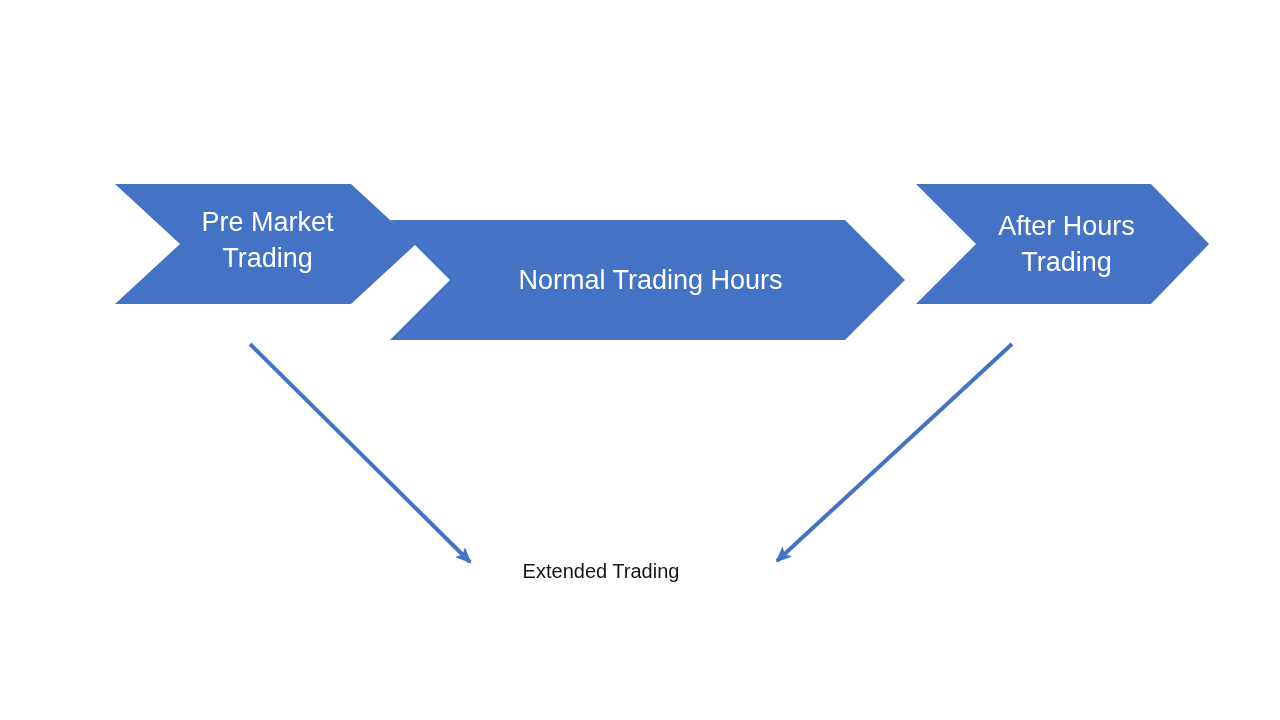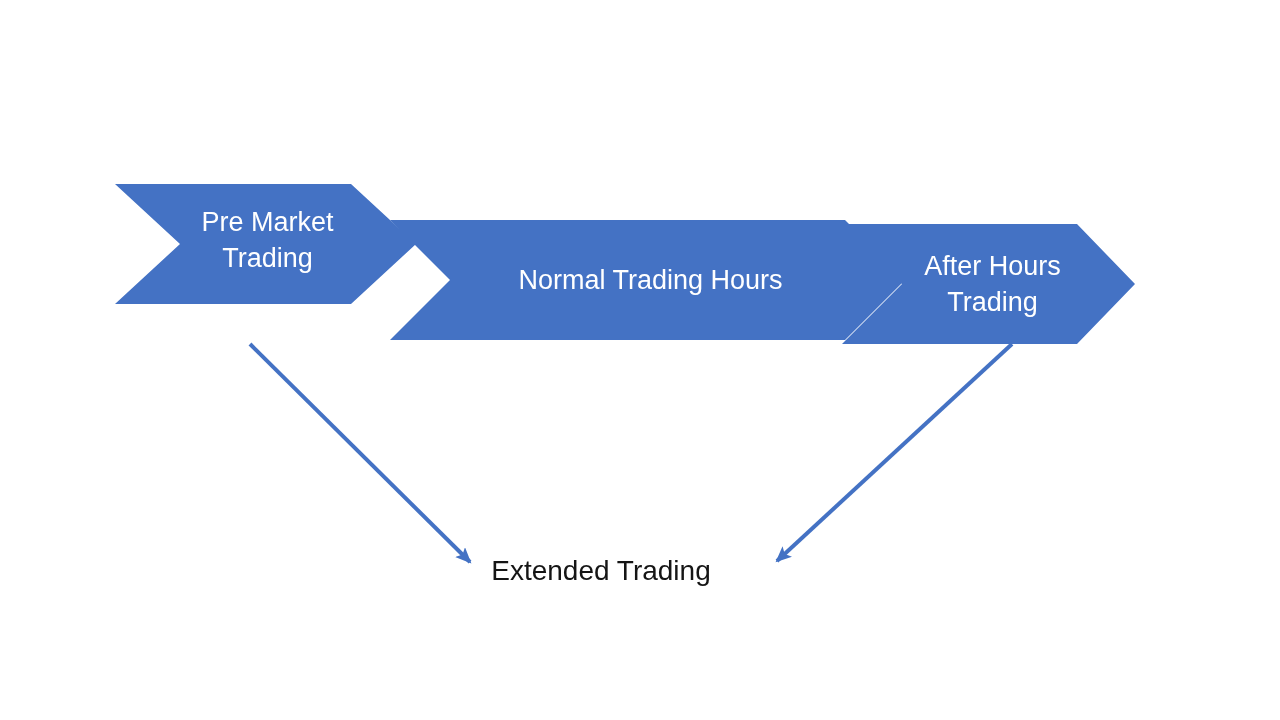--- a/index.html
+++ b/index.html
@@ -44,46 +44,45 @@
     padding:0 68px 8px 72px;
   }
   .chevron-2{
     left:390px;
     width:515px;
     clip-path:polygon(0 0, 455px 0, 515px 60px, 455px 120px, 0 120px, 60px 60px);
     padding:0 60px 0 66px;
     margin-top:36px;
   }
   .chevron-3{
-    left:842px;
+    left:916px;
     width:293px;
     clip-path:polygon(0 0, 235px 0, 293px 60px, 235px 120px, 0 120px, 60px 60px);
     padding:0 58px 0 66px;
-    margin-top:40px;
   }
   .arrows{
     position:absolute;
     left:0;top:0;
     width:1280px;height:720px;
     pointer-events:none;
   }
   .arrow-line{
     stroke:var(--accent);
     stroke-width:4;
     fill:none;
   }
   .arrow-head{
     fill:var(--accent);
   }
   .result-label{
     position:absolute;
     left:601px;
     top:571px;
     transform:translate(-50%,-50%);
-    font-size:28px;
+    font-size:20px;
     color:var(--result-text);
     white-space:nowrap;
   }
 </style>
 </head>
 <body>
 
 <div class="slide">
 
   <div class="chevron chevron-1">

